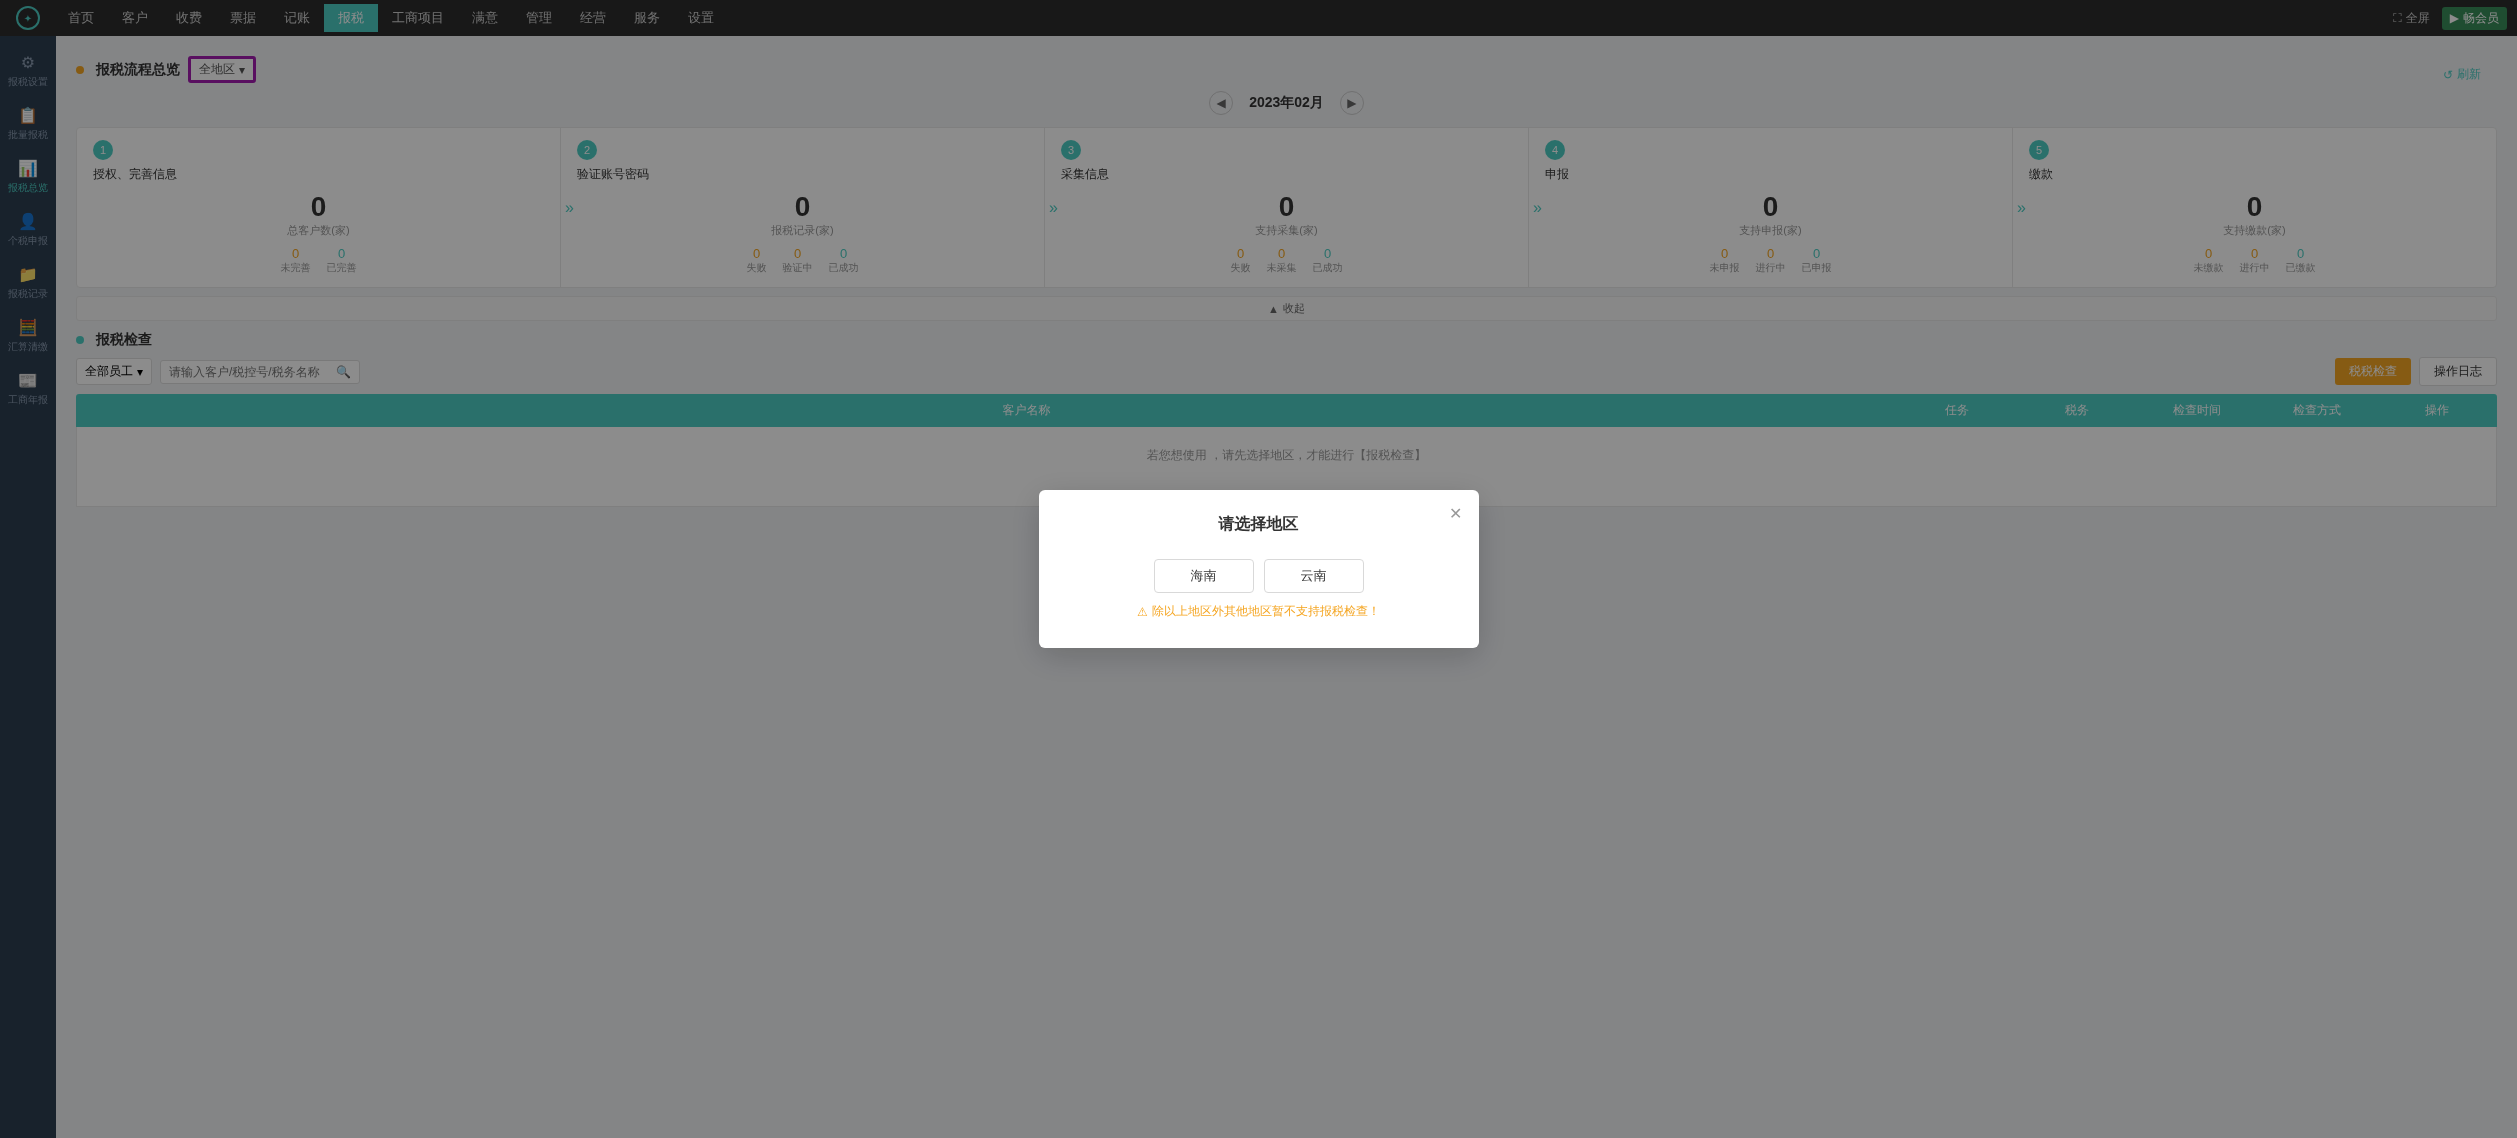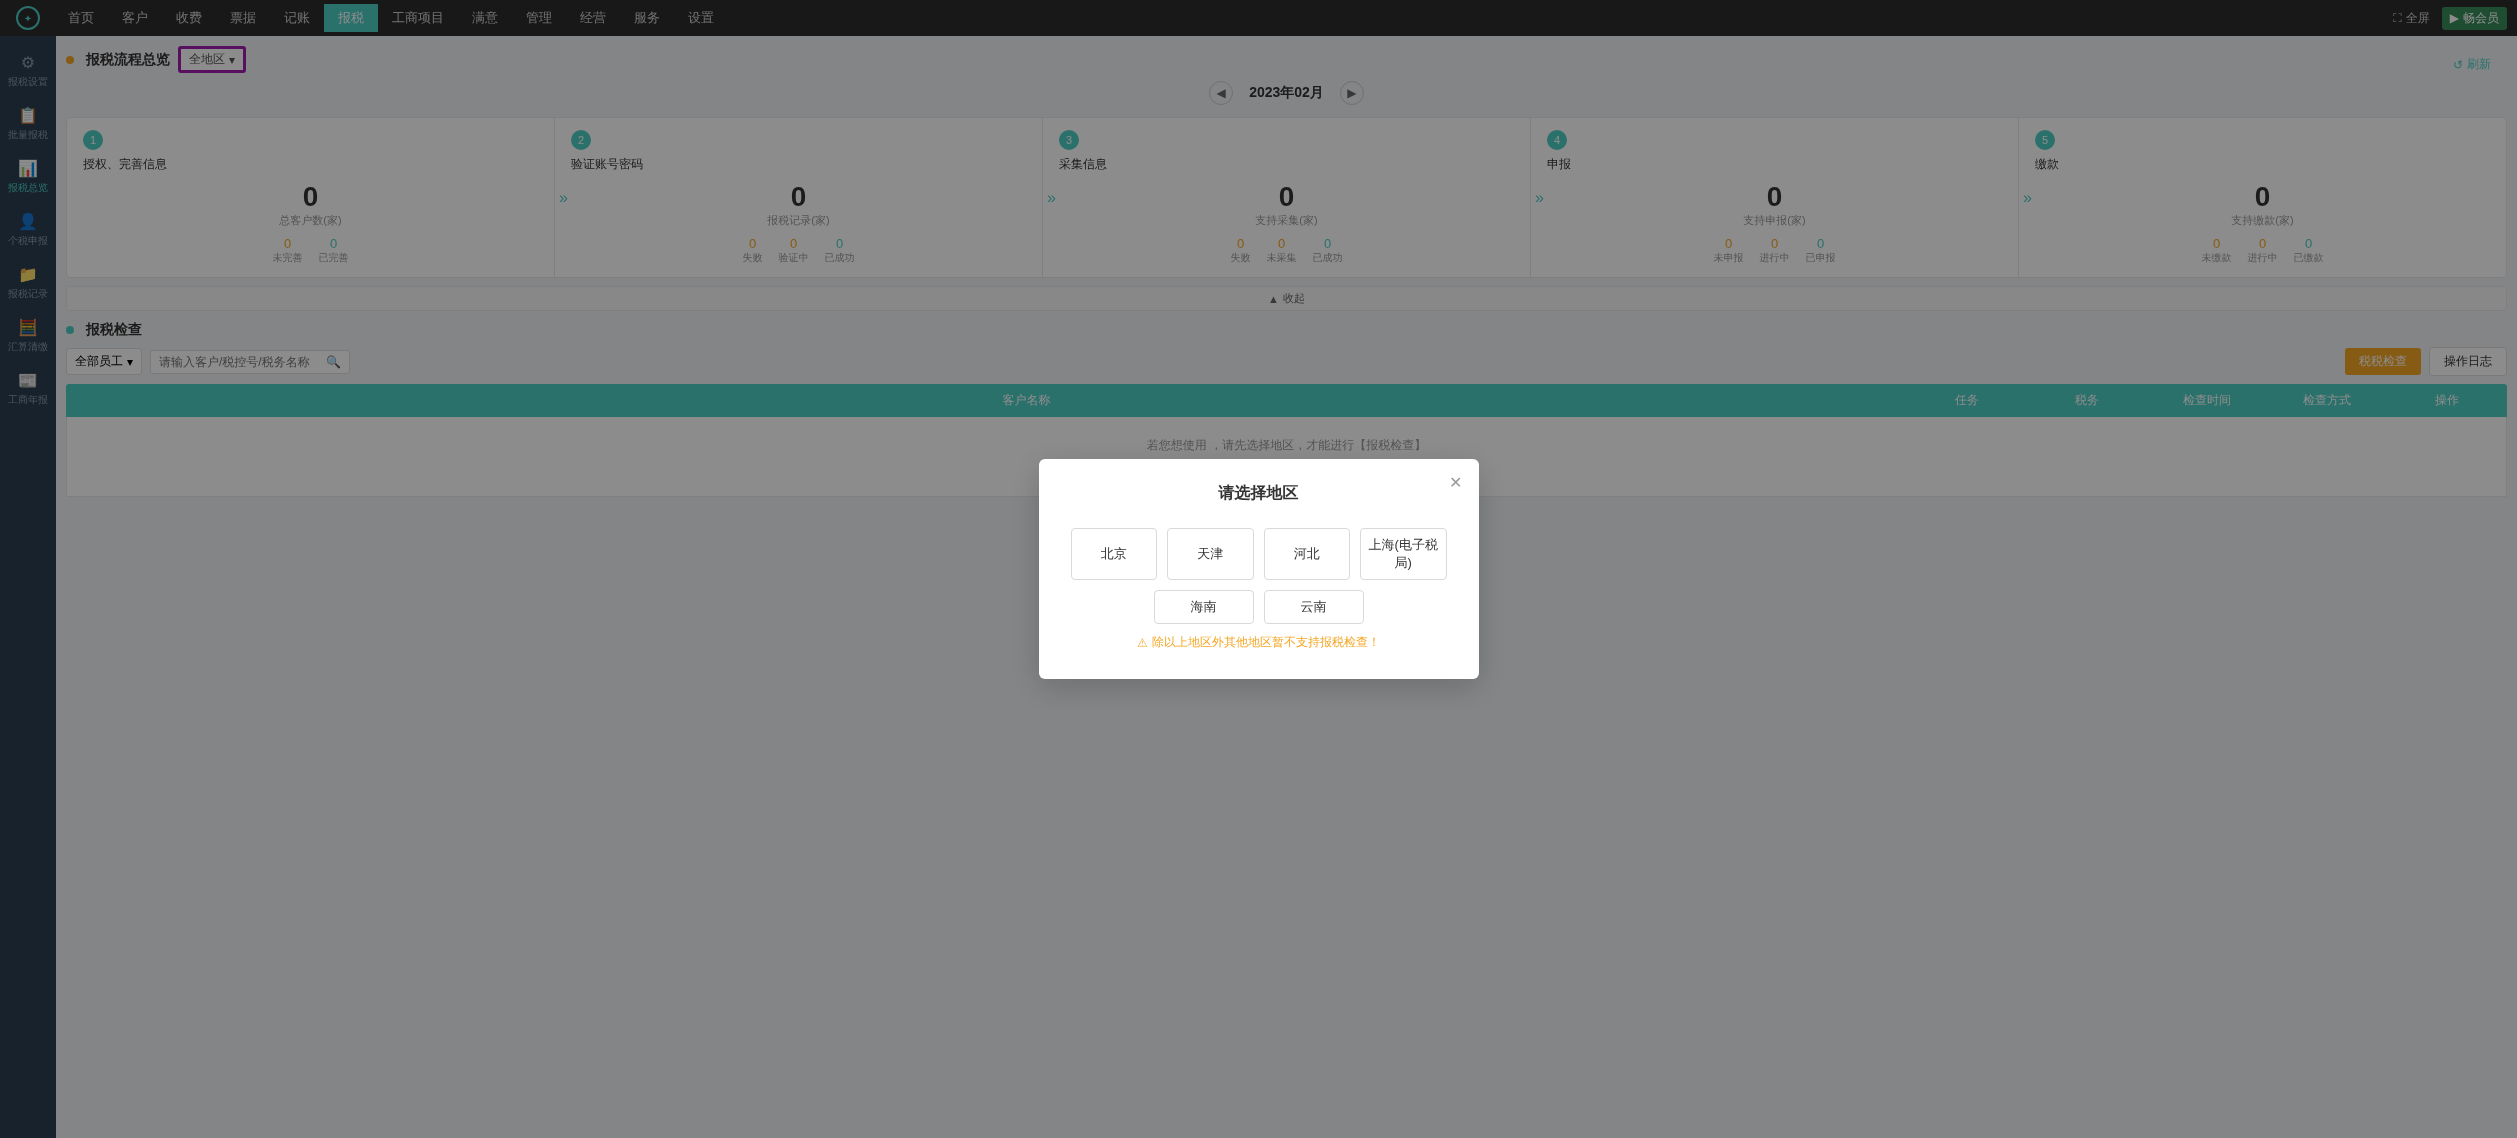--- a/index.html
+++ b/index.html
@@ -105,21 +105,21 @@
       display: flex;
       align-items: center;
       justify-content: center;
       font-size: 16px;
     }
 
     
     .content {
       flex: 1;
       overflow: auto;
-      padding: 10px;
+      padding: 20px;
       position: relative;
     }
 
     
     .section-header {
       display: flex;
       align-items: center;
       gap: 8px;
       margin-bottom: 8px;
     }
@@ -635,26 +635,20 @@
       </div>
     </div>
   </div>
 </div>
 
 <div class="modal-overlay">
   <div class="modal">
     <div class="modal-close">✕</div>
     <div class="modal-title">请选择地区</div>
 
-    <div class="region-grid">
-      <button class="region-btn">北京</button>
-      <button class="region-btn">天津</button>
-      <button class="region-btn">河北</button>
-      <button class="region-btn">上海(电子税局)</button>
-    </div>
 
 
     <div class="second-row-btns">
       <button class="region-btn">海南</button>
       <button class="region-btn">云南</button>
     </div>
 
     <div class="warning-text">
       <span>⚠</span>
       <span>除以上地区外其他地区暂不支持报税检查！</span>

